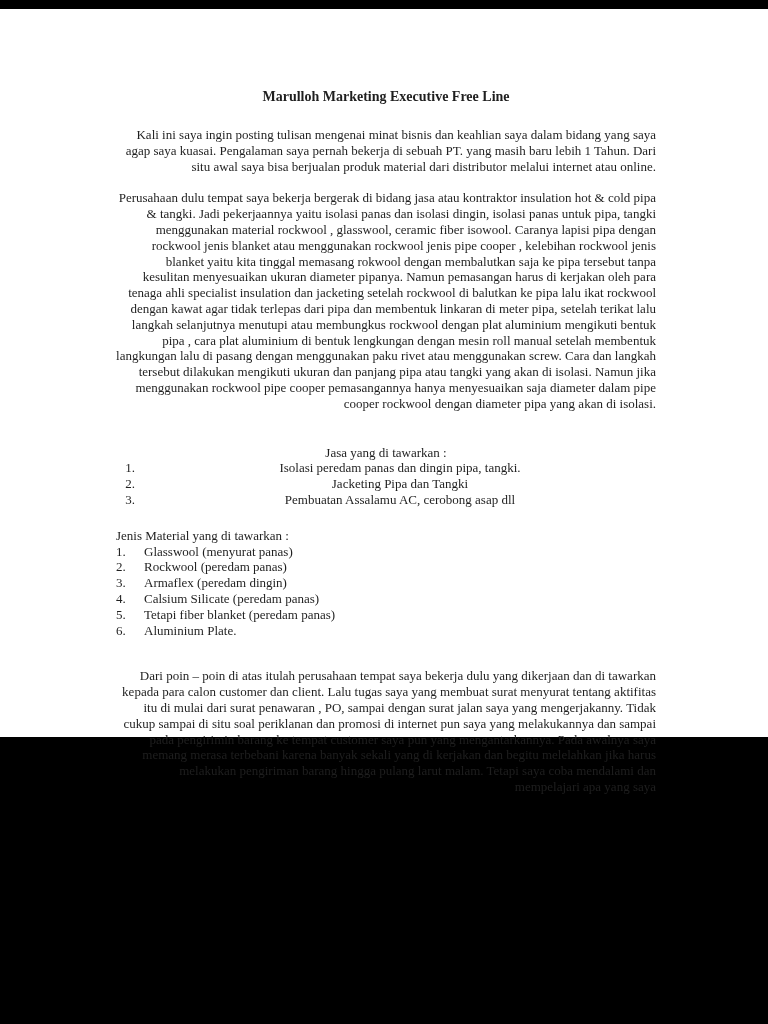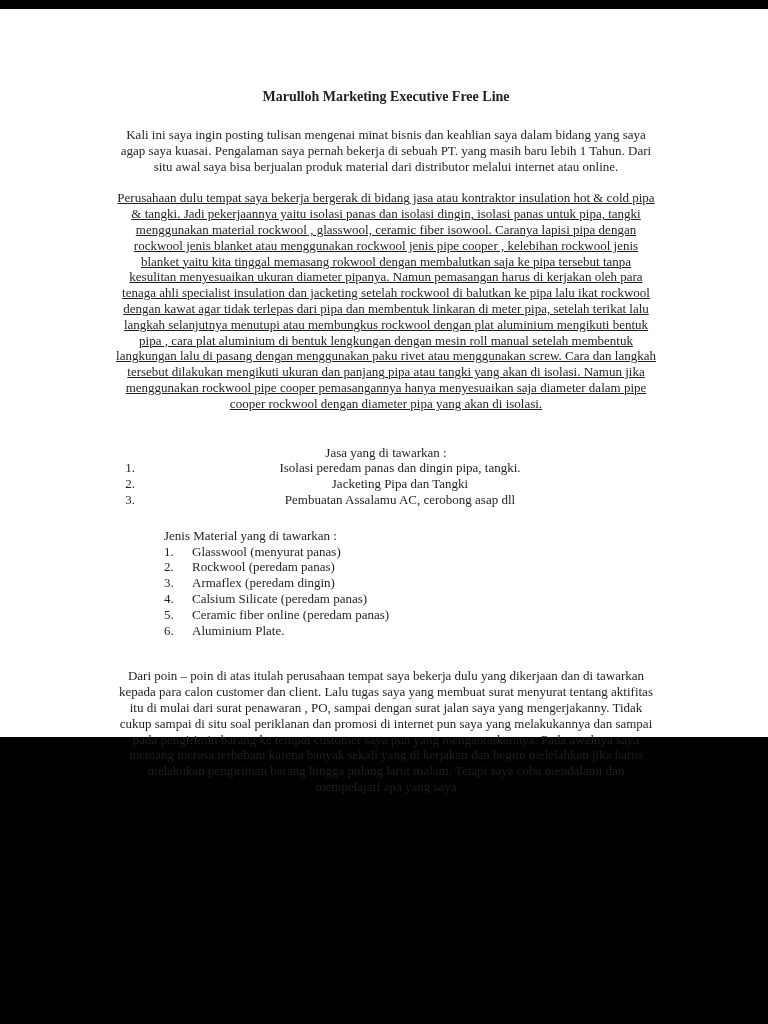--- a/index.html
+++ b/index.html
@@ -36,28 +36,28 @@
     font-weight: bold;
   }
   .doc-subtitle {
     font-size: 13px;
     line-height: 16px;
   }
   .para {
     margin: 0;
     font-size: 13px;
     line-height: 15.8px;
-    text-align: center;
+    text-align: right;
   }
   .para.p1 { margin-bottom: 16px; }
-  .para.p2 { margin-bottom: 33px; text-decoration: underline; }
+  .para.p2 { margin-bottom: 33px; }
   .para.p3 { margin-bottom: 25px; }
   .listblock { margin: 0; }
   .listblock.services { margin-bottom: 20px; text-align: center; }
-  .listblock.materials { margin-bottom: 30px; margin-left: 48px; }
+  .listblock.materials { margin-bottom: 30px; }
   .listheading {
     font-size: 13px;
     line-height: 15.8px;
   }
   .li {
     display: flex;
     font-size: 13px;
     line-height: 15.8px;
   }
   .li .num { flex: 0 0 28px; width: 28px; }
@@ -108,21 +108,21 @@
     <div class="li">
       <span class="num">3.</span>
       <span class="litext">Armaflex (peredam dingin)</span>
     </div>
     <div class="li">
       <span class="num">4.</span>
       <span class="litext">Calsium Silicate (peredam panas)</span>
     </div>
     <div class="li">
       <span class="num">5.</span>
-      <span class="litext">Ceramic fiber online (peredam panas)</span>
+      <span class="litext">Tetapi fiber blanket (peredam panas)</span>
     </div>
     <div class="li">
       <span class="num">6.</span>
       <span class="litext">Aluminium Plate.</span>
     </div>
   </div>
 
   <p class="para p4">Dari poin – poin di atas itulah perusahaan tempat saya bekerja dulu yang dikerjaan dan di tawarkan kepada para calon customer dan client. Lalu tugas saya yang membuat surat menyurat tentang aktifitas itu di mulai dari surat penawaran , PO, sampai dengan surat jalan saya yang mengerjakanny. Tidak cukup sampai di situ soal periklanan dan promosi di internet pun saya yang melakukannya dan sampai pada pengirimin barang ke tempat customer saya pun yang mengantarkannya. Pada awalnya saya memang merasa terbebani karena banyak sekali yang di kerjakan dan begitu melelahkan jika harus melakukan pengiriman barang hingga pulang larut malam. Tetapi saya coba mendalami dan mempelajari apa yang saya</p>
 
 </div>

